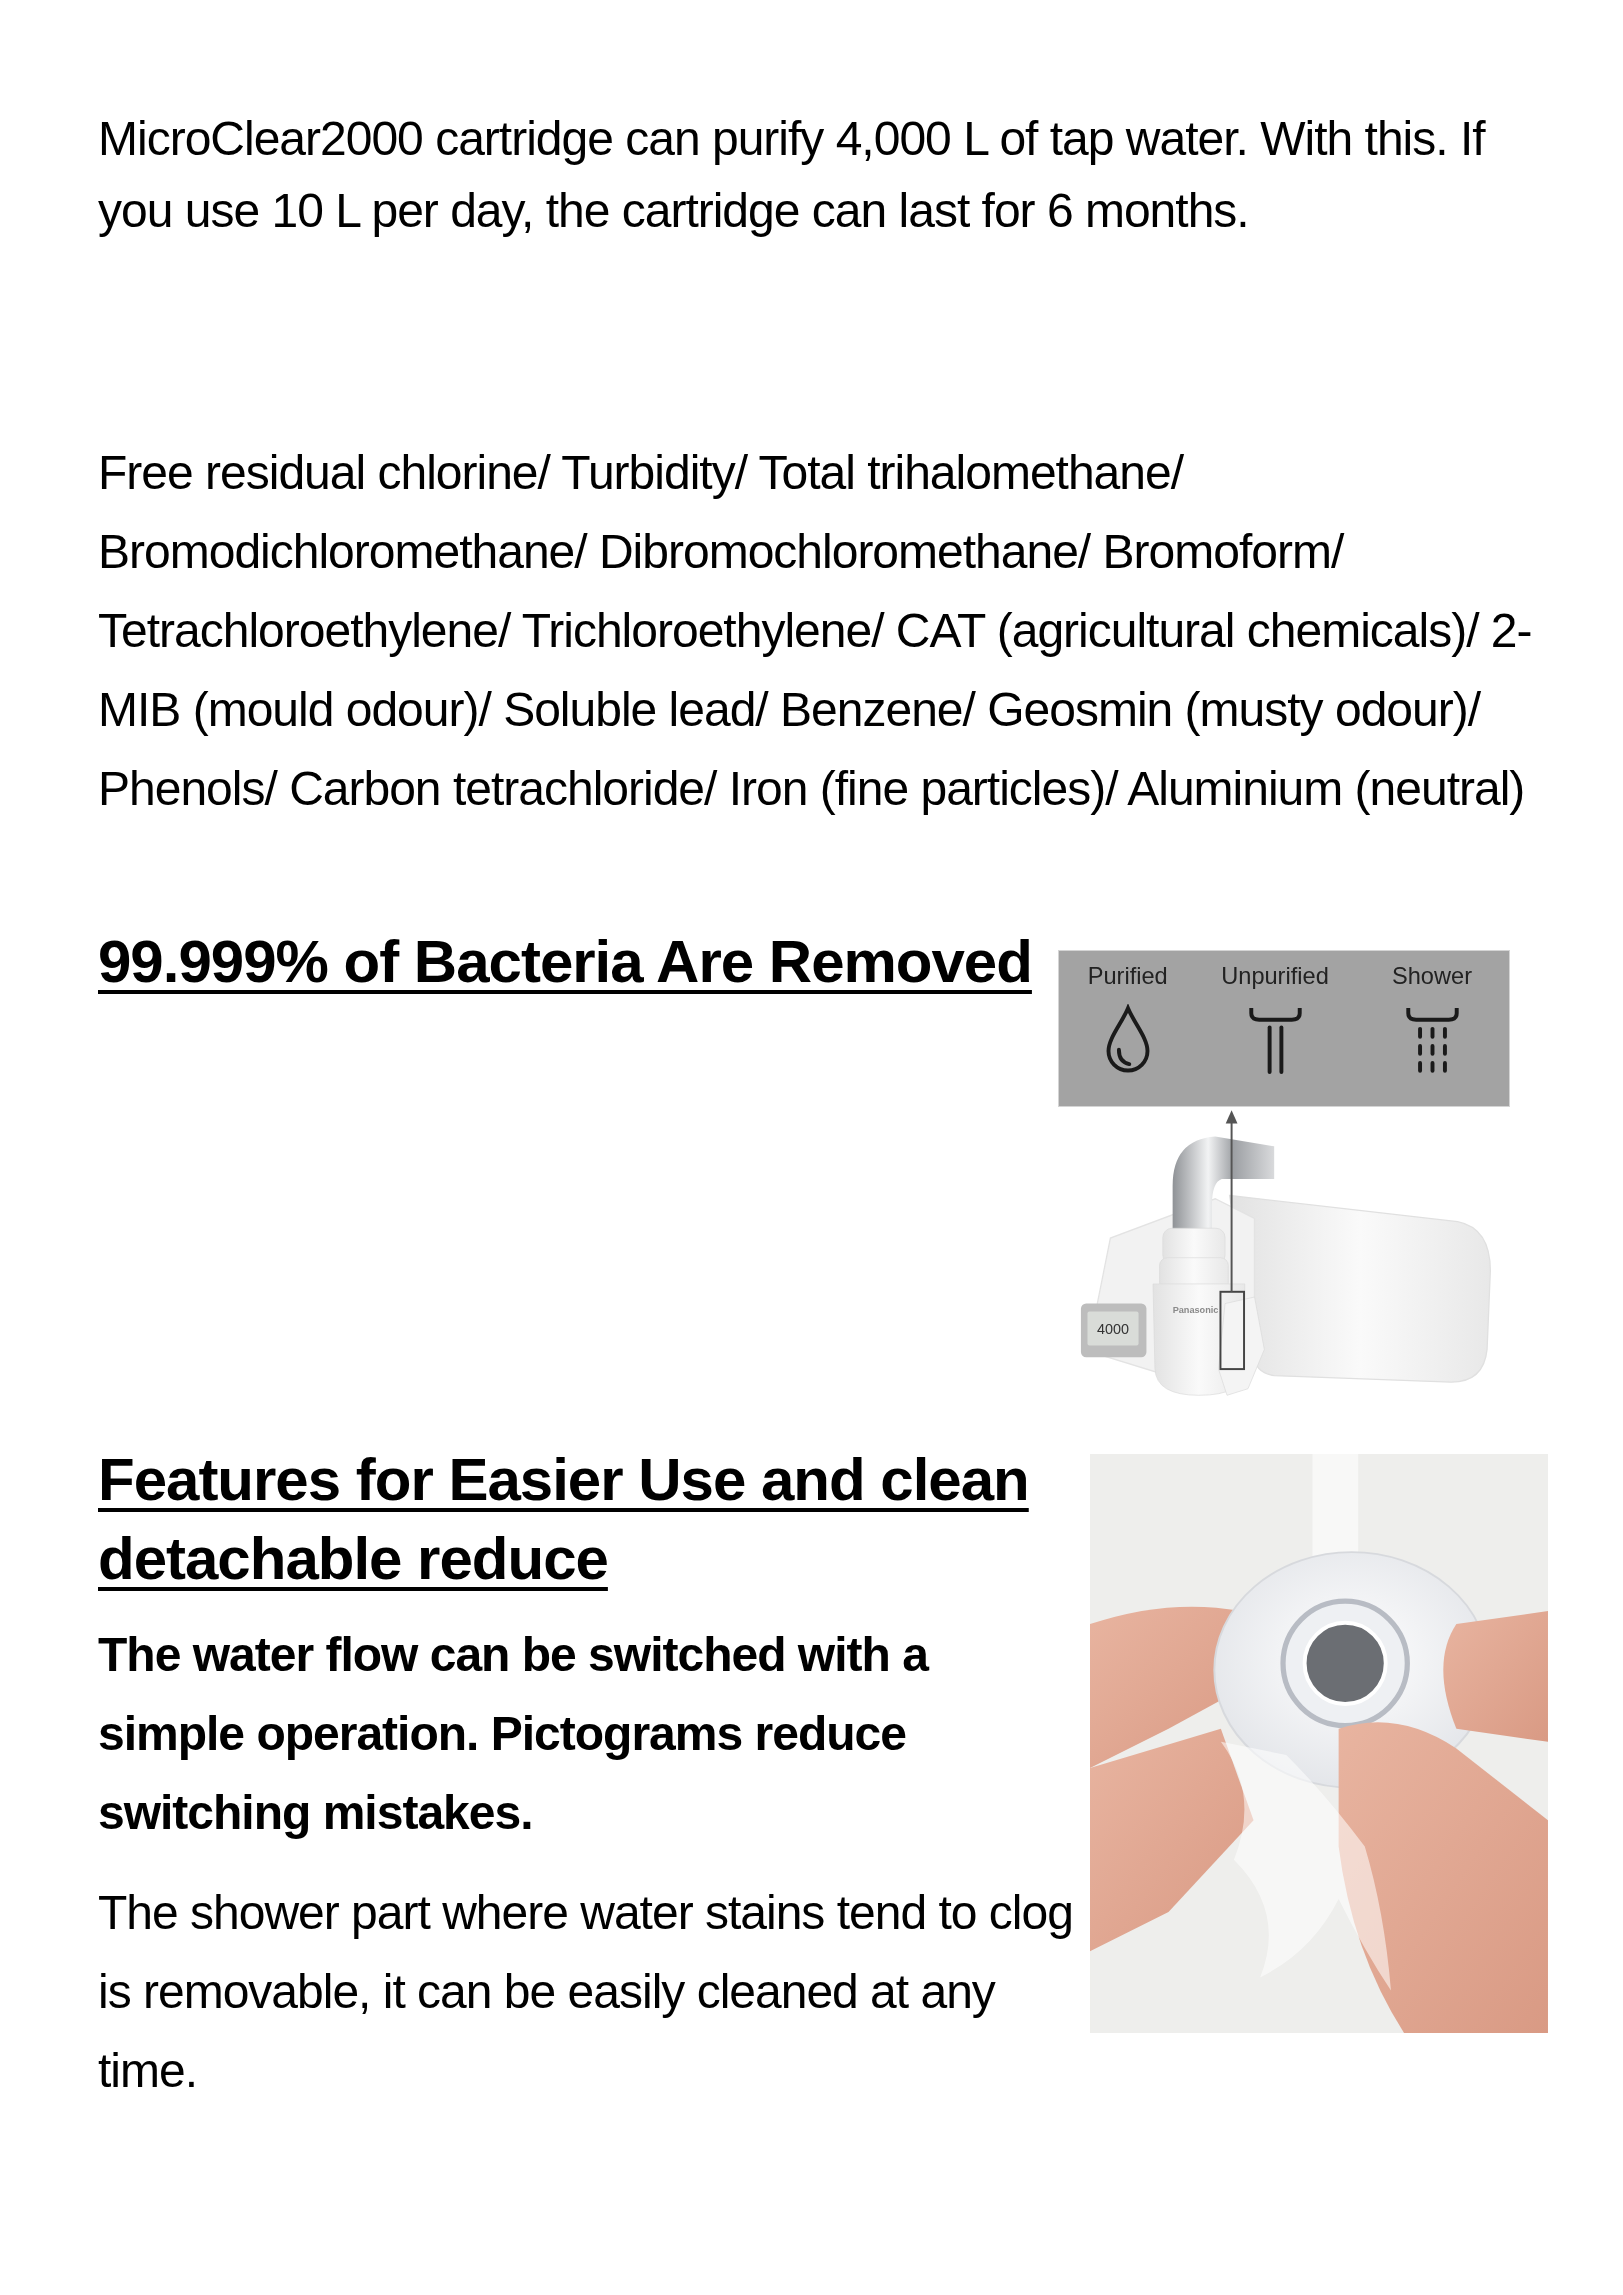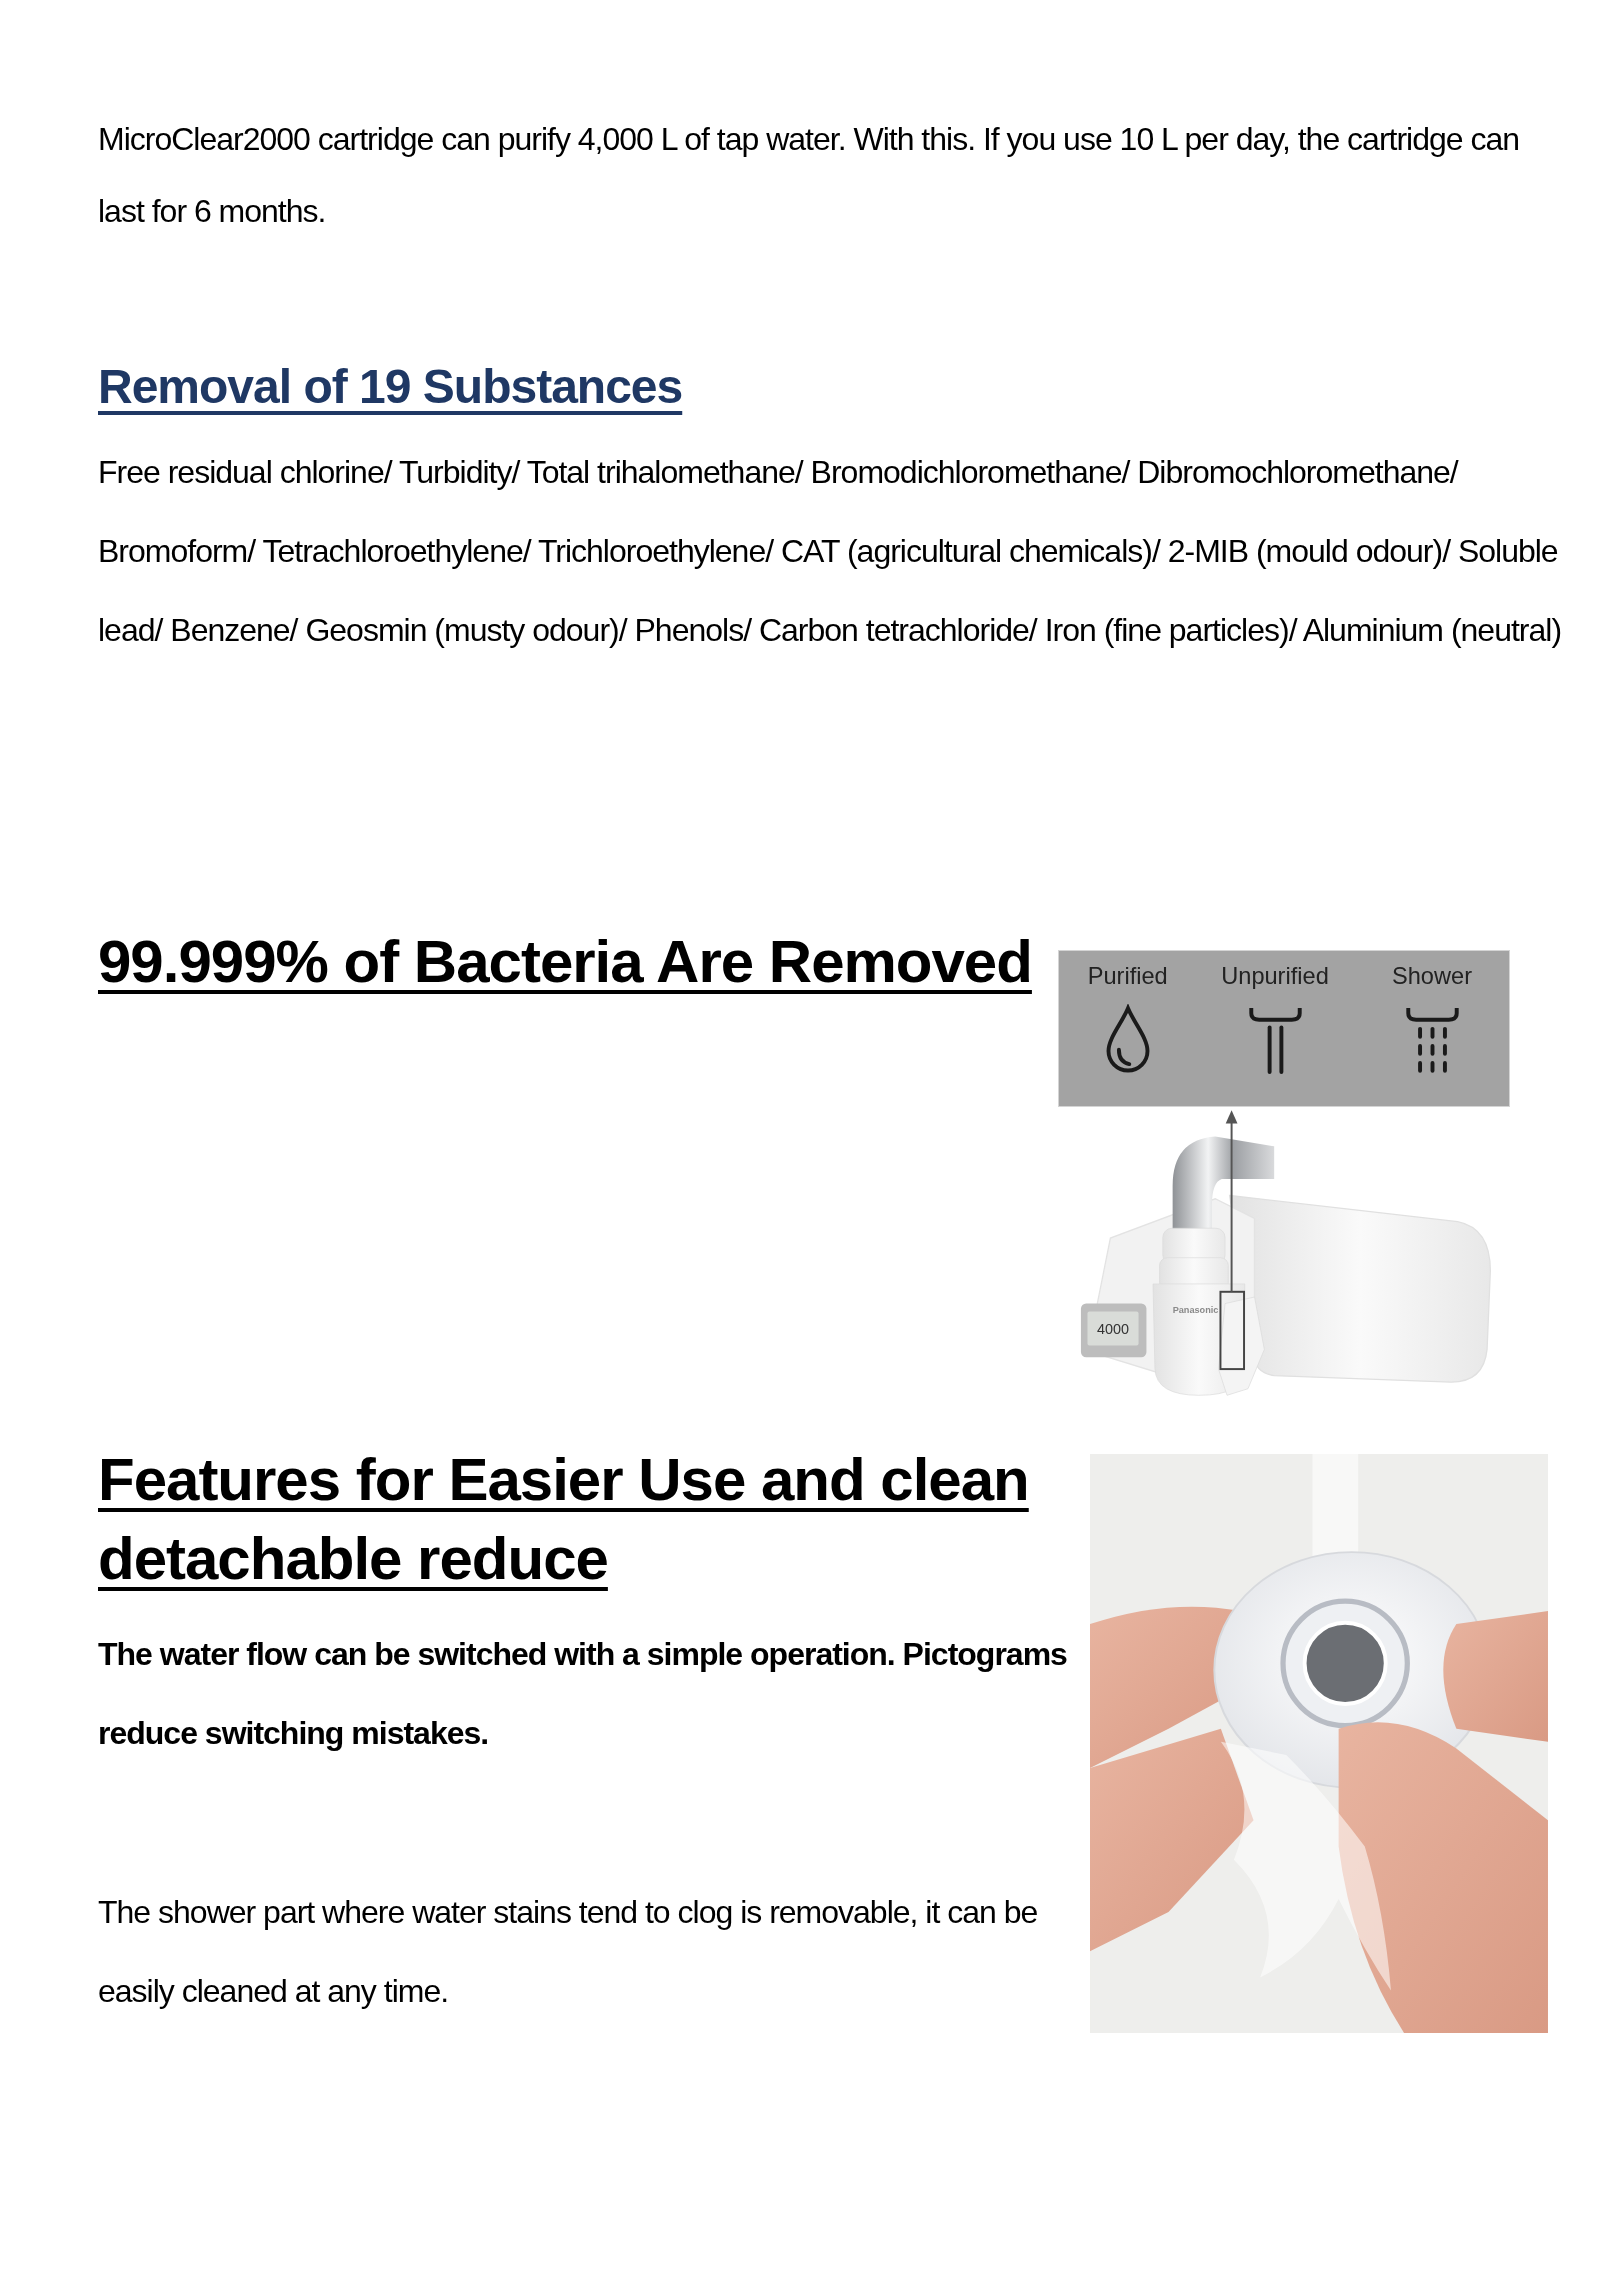--- a/index.html
+++ b/index.html
@@ -1,19 +1,19 @@
 <!DOCTYPE html>
 <html style="font-size:10.5px"><head>
 <meta charset="utf-8">
 <style>
   html, body { margin: 0; padding: 0; background: #ffffff; }
   body { width: 1623px; height: 2295px; position: relative; overflow: hidden;
          font-family: "Liberation Sans", "DejaVu Sans", sans-serif; color: #000; }
   .page { position: absolute; left: 0; top: 0; width: 1623px; height: 2295px; }
-  .txt { position: absolute; left: 98px; font-size: 32px; letter-spacing: -1px; margin: 0; }
+  .txt { position: absolute; left: 98px; font-size: 48px; letter-spacing: -1px; margin: 0; }
   .p1 { top: 103px; width: 1472px; line-height: 72px; }
   .h-blue { top: 359px; font-weight: bold; color: #1f3864; text-decoration: underline;
             text-decoration-thickness: 3.9px; text-underline-offset: 7.9px; font-size: 48px; }
   .list { top: 433px; width: 1479px; line-height: 79px; }
   .h-black { font-weight: bold; text-decoration: underline; text-decoration-thickness: 3.9px;
              text-underline-offset: 7.9px; font-size: 60px; }
   .h2 { top: 929px; width: 949px; line-height: 65px; }
   .p2 { top: 1031px; width: 955px; line-height: 79px; }
   .h3 { top: 1440px; width: 949px; line-height: 79px; }
   .p3 { top: 1615px; width: 982px; line-height: 79px; font-weight: bold; }
@@ -32,21 +32,20 @@
   .photo { position: absolute; left: 1090px; top: 1454px; width: 458px; height: 579px;
            overflow: hidden; background: linear-gradient(180deg,#f1f1ef 0%, #ececea 40%, #e9d7cf 70%, #e7c1b1 100%); }
 </style>
 </head>
 <body>
 
 <div class="page">
 
   <p class="txt p1">MicroClear2000 cartridge can purify 4,000 L of tap water. With this. If you use 10 L per day, the cartridge can last for 6 months.</p>
 
-  <h2 class="txt h-blue">Removal of 19 Substances</h2>
   <p class="txt list">Free residual chlorine/ Turbidity/ Total trihalomethane/ Bromodichloromethane/ Dibromochloromethane/ Bromoform/ Tetrachloroethylene/ Trichloroethylene/ CAT (agricultural chemicals)/ 2-MIB (mould odour)/ Soluble lead/ Benzene/ Geosmin (musty odour)/ Phenols/ Carbon tetrachloride/ Iron (fine particles)/ Aluminium (neutral)</p>
 
   <h2 class="txt h-black h2">99.999% of Bacteria Are Removed</h2>
 
   <div class="picto">
     <div class="picto-item" style="left:-3.3px">
       <span class="picto-label">Purified</span>
       <svg class="picto-icon" width="52" height="72" viewBox="0 0 80 110">
         <path d="M40 6 C30 30 10 52 10 72 A30 30 0 0 0 70 72 C70 52 50 30 40 6 Z" fill="none" stroke="#1a1a1a" stroke-width="6"></path>
         <path d="M26 70 C26 84 32 90 42 92" fill="none" stroke="#1a1a1a" stroke-width="6" stroke-linecap="round"></path>

